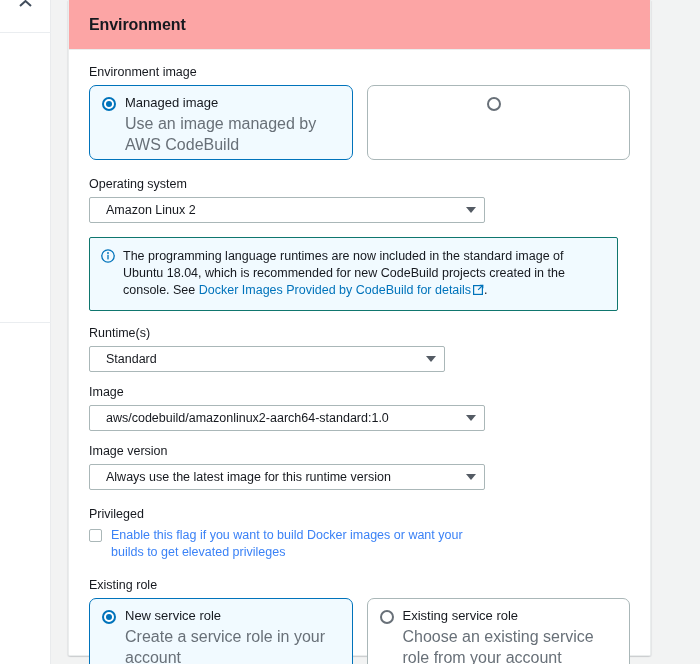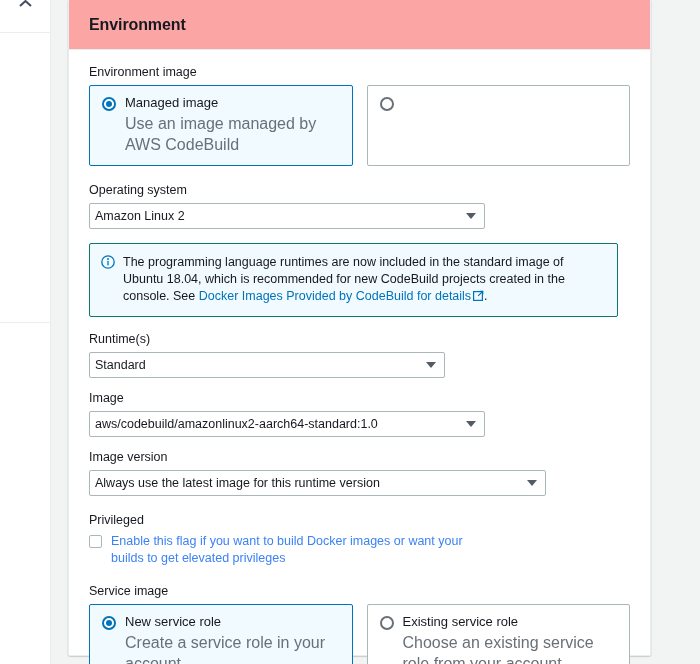--- a/index.html
+++ b/index.html
@@ -101,28 +101,29 @@
   }
 
   
   .tile-row {
     display: flex;
     gap: 14px;
   }
   .tile {
     flex: 1 1 0;
     border: 1px solid #aab7b8;
-    border-radius: 2px;
-    padding: 9px 12px 10px 12px;
+    border-radius: 7px;
+    padding: 9px 12px 4px 12px;
     box-sizing: border-box;
     background: #ffffff;
     display: flex;
     align-items: flex-start;
     cursor: pointer;
     min-height: 46px;
+    justify-content: center;
   }
   .tile.selected {
     border-color: #0073bb;
     background: #f1faff;
   }
   .tile .radio { margin-top: 2px; margin-right: 9px; flex: 0 0 auto; }
   .tile-texts { line-height: 1.3; }
   .tile-title {
     font-size: 13px;
     color: #16191f;
@@ -157,21 +158,21 @@
 
   
   .select {
     position: relative;
     height: 26px;
     border: 1px solid #aab7b8;
     border-radius: 2px;
     background: #ffffff;
     display: flex;
     align-items: center;
-    padding: 0 26px 0 5px;
+    padding: 0 26px 0 16px;
     box-sizing: border-box;
     font-size: 12.5px;
     color: #16191f;
     cursor: pointer;
     white-space: nowrap;
     overflow: hidden;
   }
   .select .caret {
     position: absolute;
     right: 8px; top: 50%;
@@ -298,32 +299,32 @@
         <span class="caret"></span>
       </div>
 
       <div class="field-label mt12">Image</div>
       <div class="select" style="width:396px">
         <span>aws/codebuild/amazonlinux2-aarch64-standard:1.0</span>
         <span class="caret"></span>
       </div>
 
       <div class="field-label mt12">Image version</div>
-      <div class="select" style="width:457px">
+      <div class="select" style="width:396px">
         <span>Always use the latest image for this runtime version</span>
         <span class="caret"></span>
       </div>
 
       <div class="field-label mt16">Privileged</div>
       <div class="checkline">
         <span class="checkbox"></span>
         <span class="check-label">Enable this flag if you want to build Docker images or want your builds to get elevated privileges</span>
       </div>
 
-      <div class="field-label mt16">Service image</div>
+      <div class="field-label mt16">Existing role</div>
       <div class="tile-row">
         <div class="tile selected">
           <span class="radio on"></span>
           <span class="tile-texts">
             <span class="tile-title" style="display:block">New service role</span>
             <span class="tile-desc" style="display:block">Create a service role in your account</span>
           </span>
         </div>
         <div class="tile">
           <span class="radio"></span>

